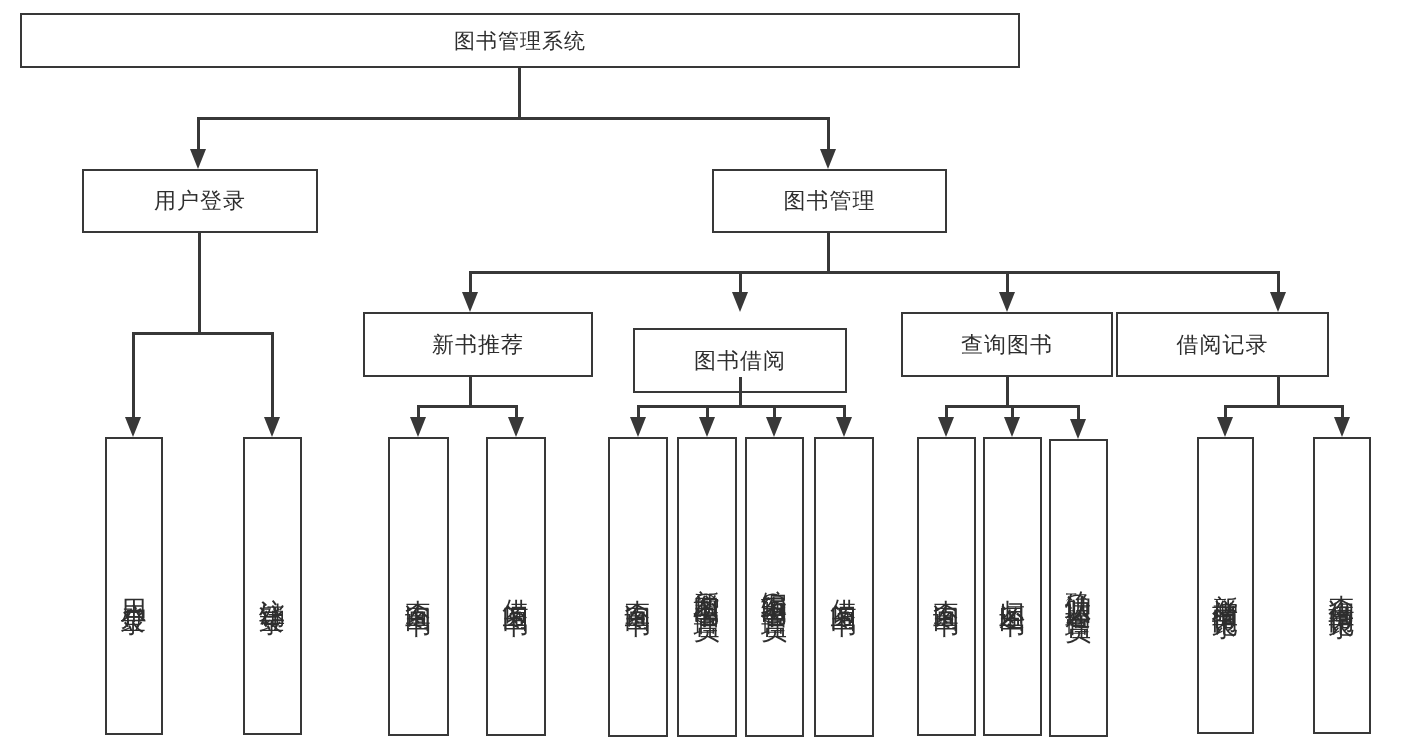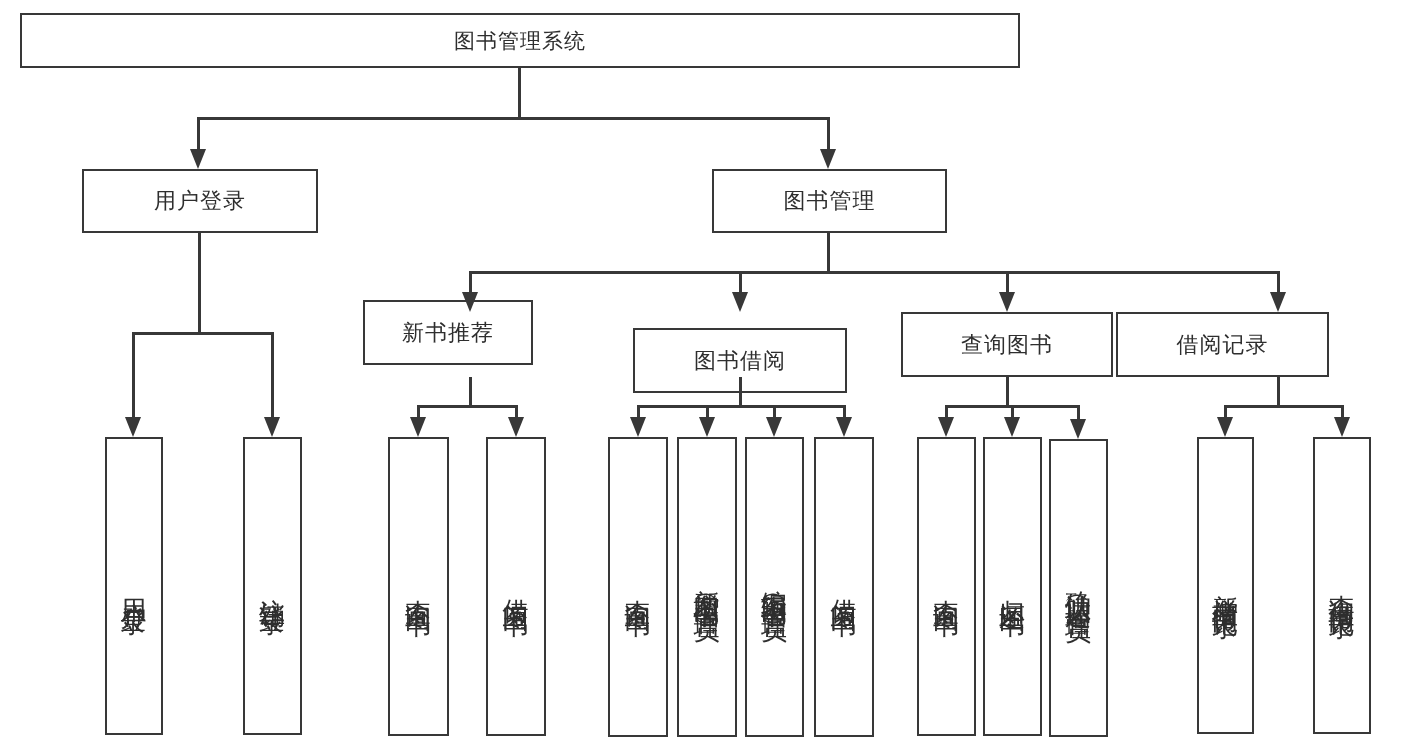--- a/index.html
+++ b/index.html
@@ -38,21 +38,21 @@
     <span class="hlabel root-label">图书管理系统</span>
   </div>
 
   <div class="box" style="left:82px;top:169px;width:236px;height:64px">
     <span class="hlabel">用户登录</span>
   </div>
   <div class="box" style="left:712px;top:169px;width:235px;height:64px">
     <span class="hlabel">图书管理</span>
   </div>
 
-  <div class="box" style="left:363px;top:300px;width:170px;height:65px">
+  <div class="box" style="left:363px;top:312px;width:230px;height:65px">
     <span class="hlabel">新书推荐</span>
   </div>
   <div class="box" style="left:633px;top:328px;width:214px;height:65px">
     <span class="hlabel">图书借阅</span>
   </div>
   <div class="box" style="left:901px;top:312px;width:212px;height:65px">
     <span class="hlabel">查询图书</span>
   </div>
   <div class="box" style="left:1116px;top:312px;width:213px;height:65px">
     <span class="hlabel">借阅记录</span>

